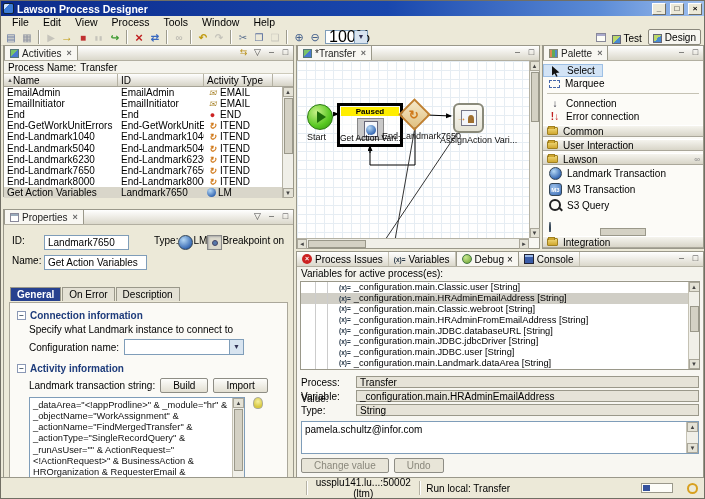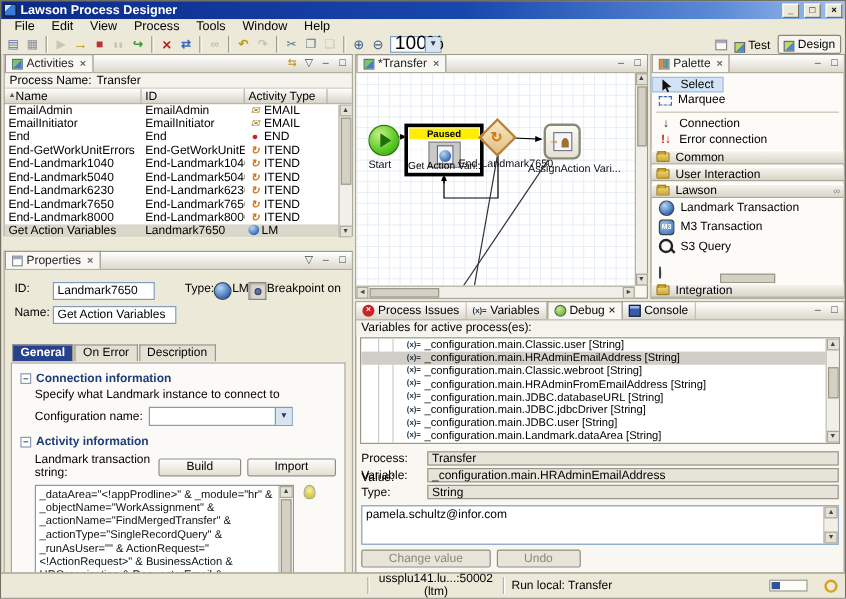--- a/index.html
+++ b/index.html
@@ -94,21 +94,21 @@
   .ptab.active{background:#27418f;color:#fff;font-weight:bold}
   #group-box{position:absolute;left:5px;top:77px;right:5px;bottom:6px;border:1px solid #aaa79a;background:#fbfaf6;padding:5px 7px;overflow:hidden}
   .sec-head{display:flex;align-items:center;gap:4px;color:#1e3c7b;font-weight:bold;font-size:10px;margin-top:2px}
   .collapse{width:9px;height:9px;border:1px solid #8a98b5;background:#fff;color:#456;font-size:8px;line-height:7px;text-align:center}
   .sec-desc{margin:3px 0 4px 12px;font-size:10px}
   .cfg-row{display:flex;align-items:center;gap:5px;margin:2px 0 8px 12px}
   .combo{display:flex;width:120px;height:16px;border:1px solid #7f9db9;background:#fff}
   .combo .cv{flex:1}
   .combo .cb{width:14px;background:#d8e4f0;border-left:1px solid #7f9db9;font-size:7px;text-align:center;line-height:14px;color:#335}
   .tx-row{display:flex;align-items:center;gap:5px;margin:4px 0 4px 12px}
-  .btn{border:1px solid #8e8d85;background:linear-gradient(#fdfdfb,#e2dfd2);padding:1px 22px;font-size:10px;border-radius:2px}
+  .btn{border:1px solid #8e8d85;background:linear-gradient(#fdfdfb,#e2dfd2);padding:1px 12px;font-size:10px;border-radius:2px}
   #tx-area{position:relative;margin-left:12px;width:216px;height:96px;border:1px solid #7f9db9;background:#fff;overflow:hidden}
   #tx-text{padding:2px 14px 2px 3px;font-size:9.3px;line-height:1.2;word-wrap:break-word;color:#111}
   #tx-scroll{position:absolute;right:0;top:0;bottom:0;width:12px;background:#f0efe8;border-left:1px solid #c5c2b4;display:flex;flex-direction:column;align-items:center}
   .bulb{position:absolute;left:236px;top:0;width:10px;height:12px;background:radial-gradient(circle at 50% 35%,#f5f0a0,#d8c840 70%);border:1px solid #aa9;border-radius:50% 50% 40% 40%}
 
   
   #canvasp{left:295px;top:44px;width:244px;height:204px}
   #canvas{position:absolute;left:0;top:15px;right:10px;bottom:10px;background:#fff;overflow:hidden;
     background-image:linear-gradient(#e6edf3 1px,transparent 1px),linear-gradient(90deg,#e6edf3 1px,transparent 1px);background-size:9px 9px}
   #canvas svg{position:absolute;left:0;top:0}

